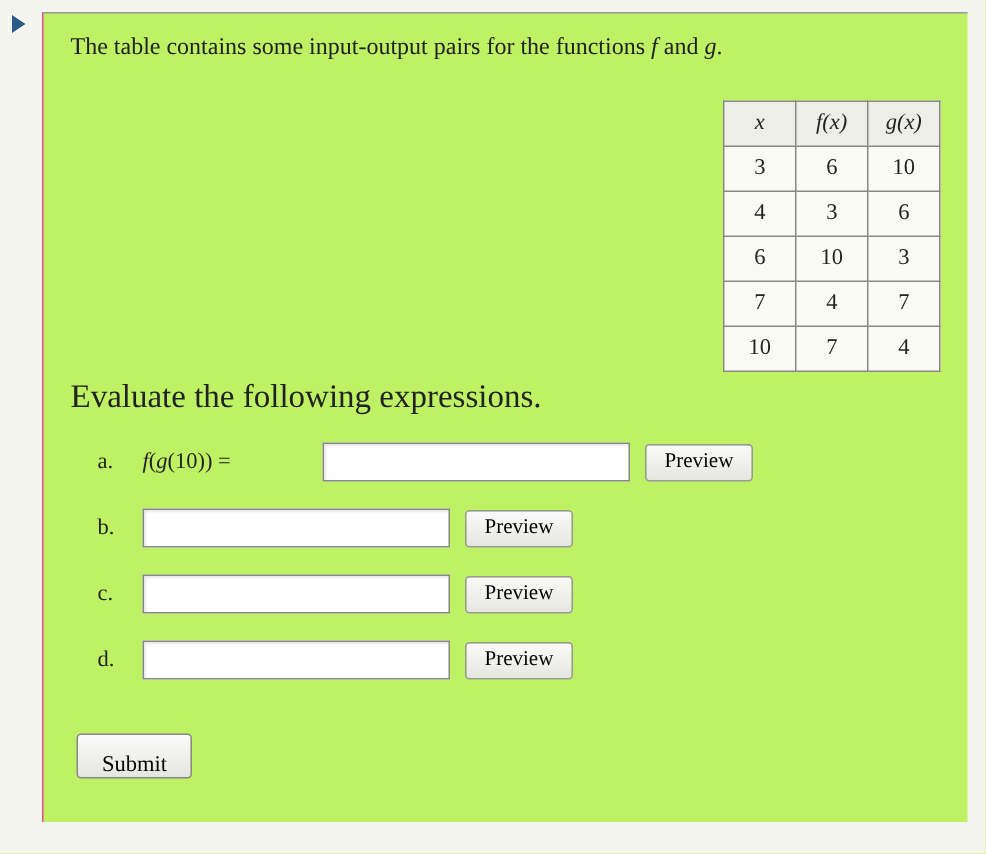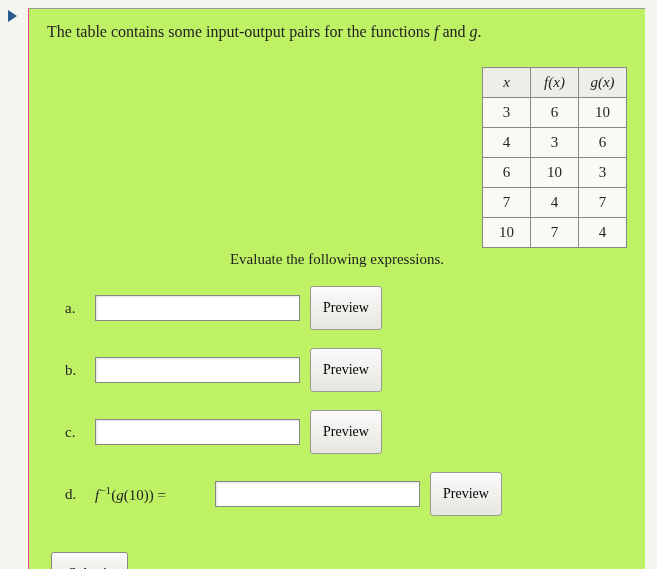--- a/index.html
+++ b/index.html
@@ -48,24 +48,23 @@
       text-align: center;
       font-size: 15px;
       font-weight: normal;
     }
     .data-table th {
       background: #eeeee8;
       font-style: italic;
       font-family: 'Times New Roman', serif;
     }
     .subhead {
-      font-size: 15px;
+      font-size: 22px;
       margin-top: 210px;
       margin-bottom: 18px;
-      text-align: center;
     }
     .qrow {
       display: flex;
       align-items: center;
       margin: 10px 0 18px 18px;
       gap: 10px;
     }
     .qlabel {
       font-size: 15px;
       min-width: 20px;
@@ -80,21 +79,21 @@
     .answer-input {
       height: 26px;
       width: 205px;
       border: 1px solid #888;
       background: #fff;
       box-shadow: inset 1px 1px 2px rgba(0,0,0,0.12);
       padding: 2px 6px;
       font-size: 14px;
     }
     .preview-btn {
-      height: 44px;
+      height: 25px;
       padding: 2px 12px;
       background: linear-gradient(#fafafa, #e6e6e0);
       border: 1px solid #999;
       border-radius: 3px;
       font-size: 14px;
       font-family: inherit;
       cursor: pointer;
     }
     .submit-btn {
       margin-top: 18px;
@@ -152,38 +151,38 @@
       <td>7</td>
       <td>4</td>
     </tr>
   </tbody>
     </table>
 
   <p class="subhead">Evaluate the following expressions.</p>
 
   <div class="qrow">
     <span class="qlabel">a.</span>
+    <span class="qexpr"><span class="fvar">f</span>(<span class="fvar">g</span>(10)) =</span>
     <input class="answer-input" type="text" style="">
     <button class="preview-btn">Preview</button>
   </div>
 
   <div class="qrow">
     <span class="qlabel">b.</span>
     <input class="answer-input" type="text" style="">
     <button class="preview-btn">Preview</button>
   </div>
 
   <div class="qrow">
     <span class="qlabel">c.</span>
     <input class="answer-input" type="text" style="">
     <button class="preview-btn">Preview</button>
   </div>
 
   <div class="qrow">
     <span class="qlabel">d.</span>
-    <span class="qexpr"><span class="fvar">f</span><sup>−1</sup>(<span class="fvar">g</span>(10)) =</span>
     <input class="answer-input" type="text" style="">
     <button class="preview-btn">Preview</button>
   </div>
 
   <button class="submit-btn">Submit</button>
 
 </div>
 
 </body></html>

